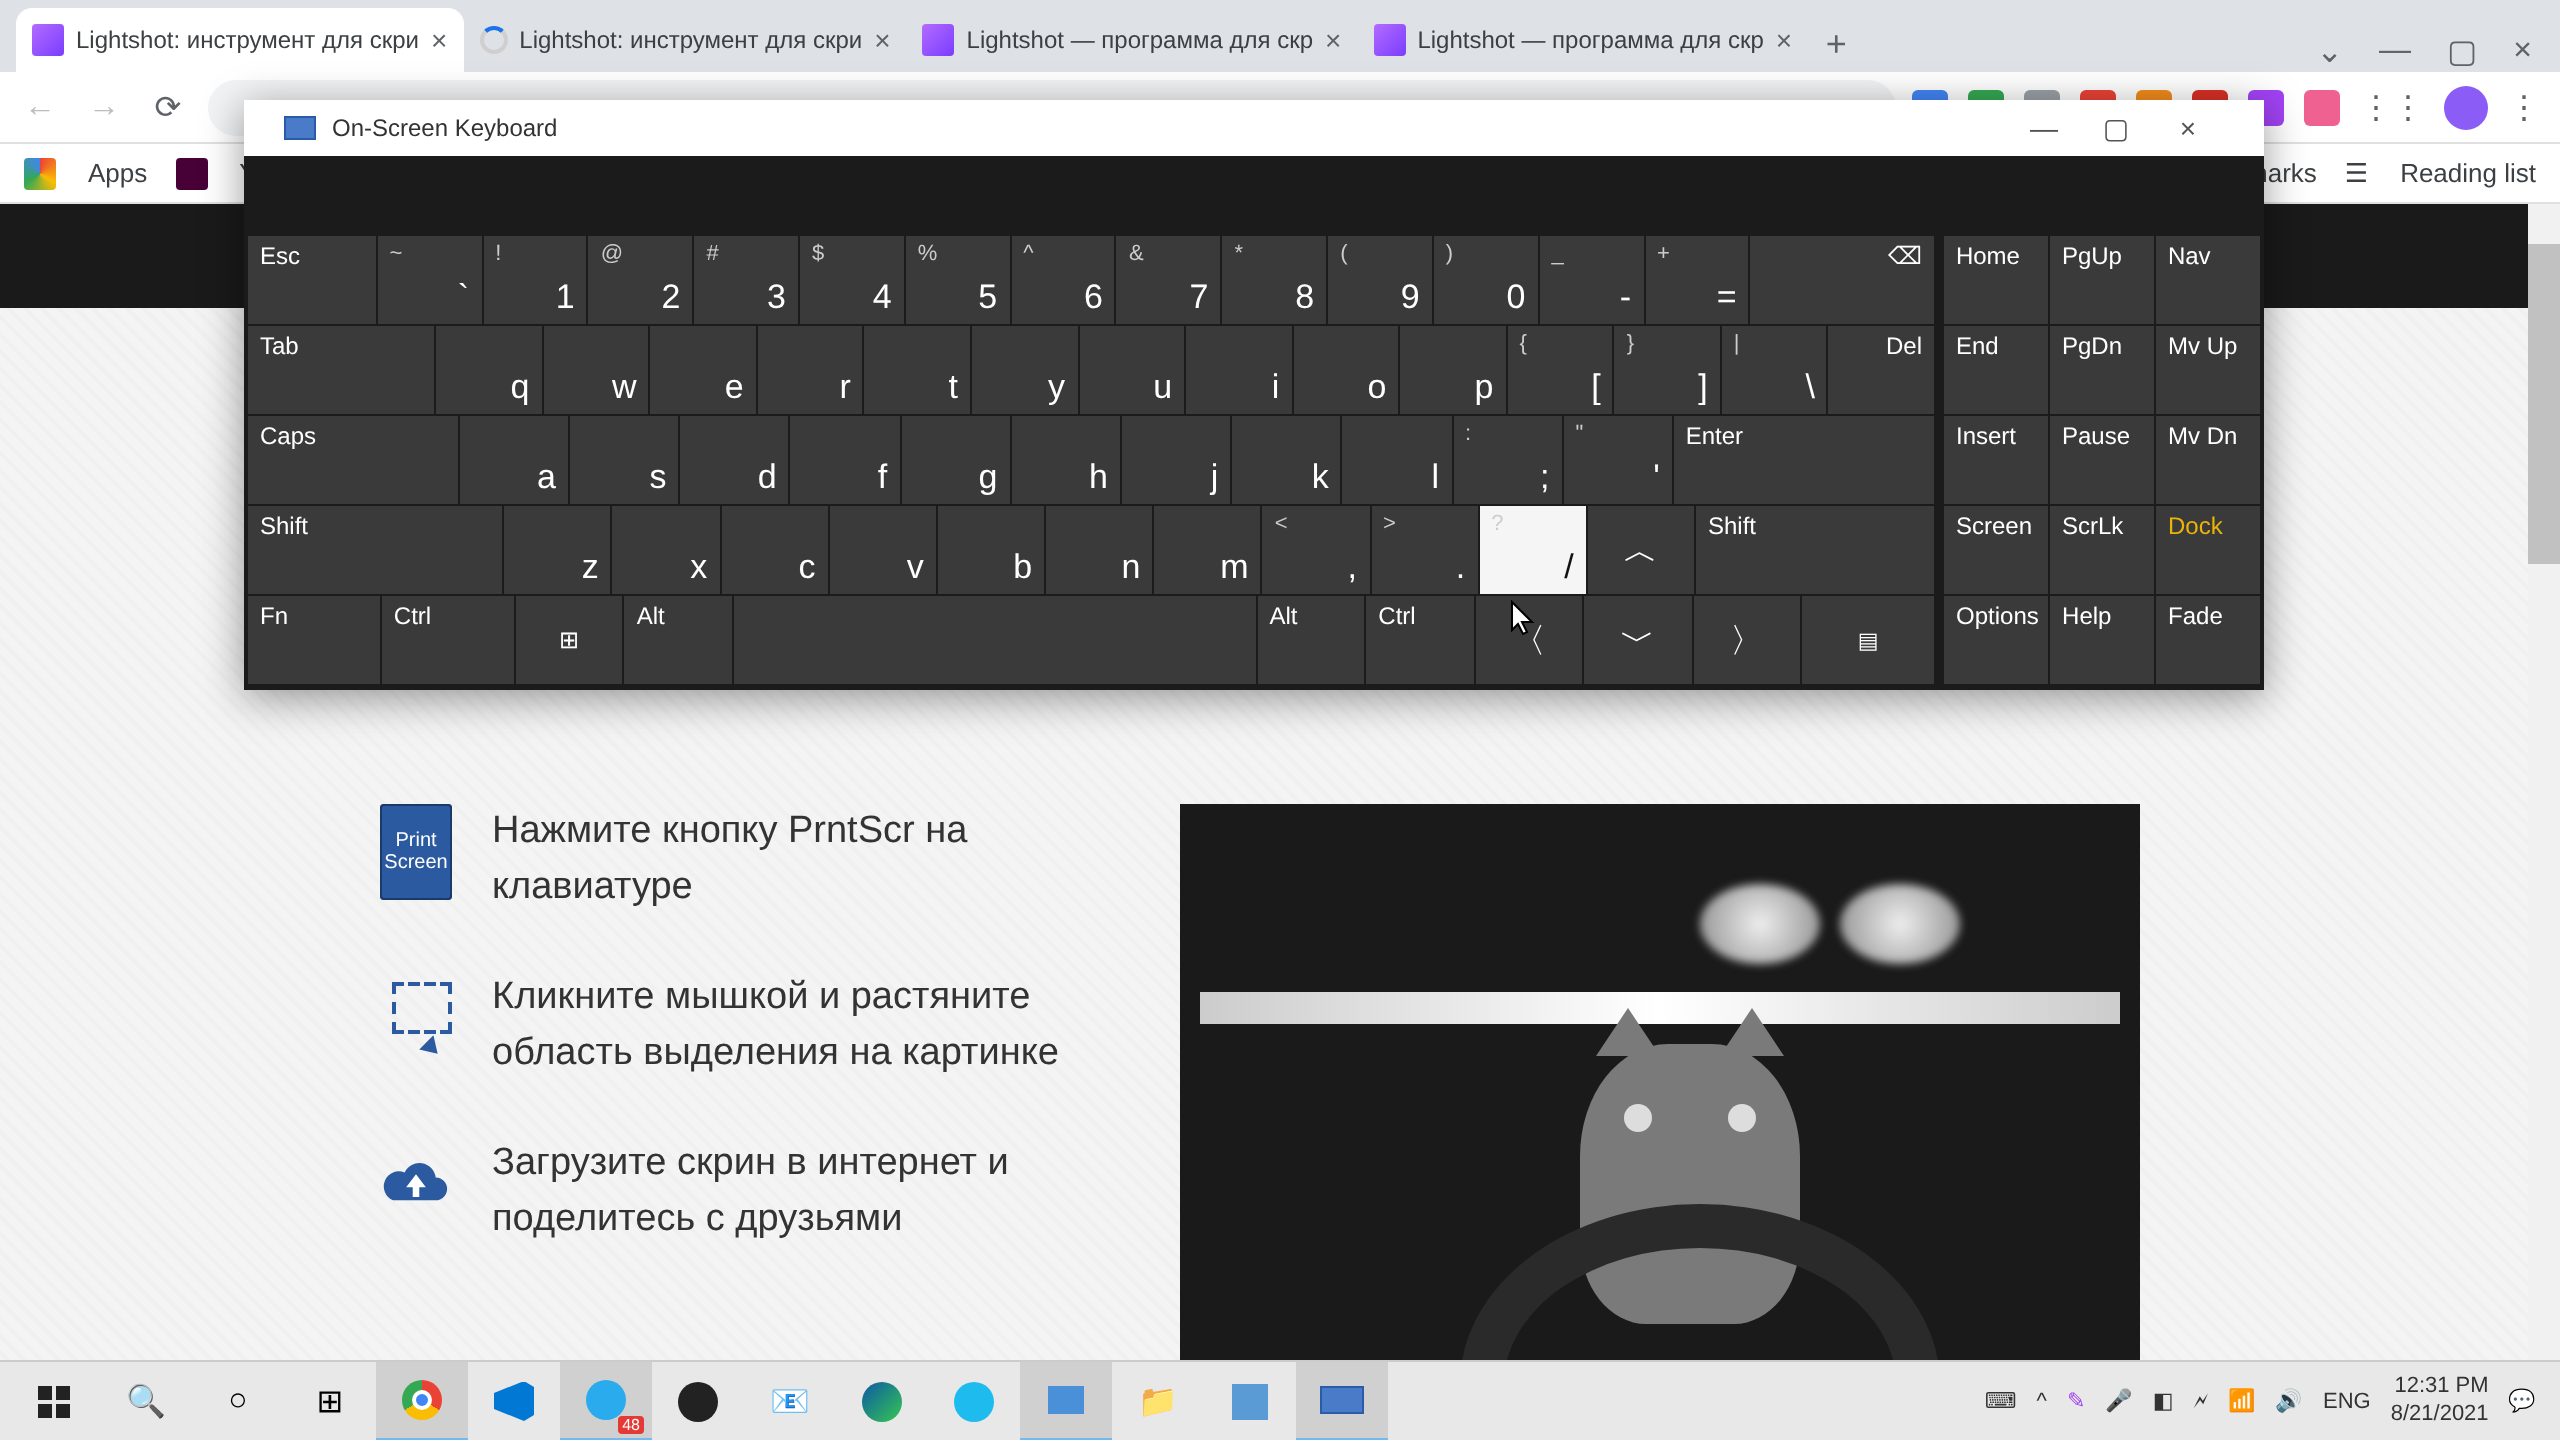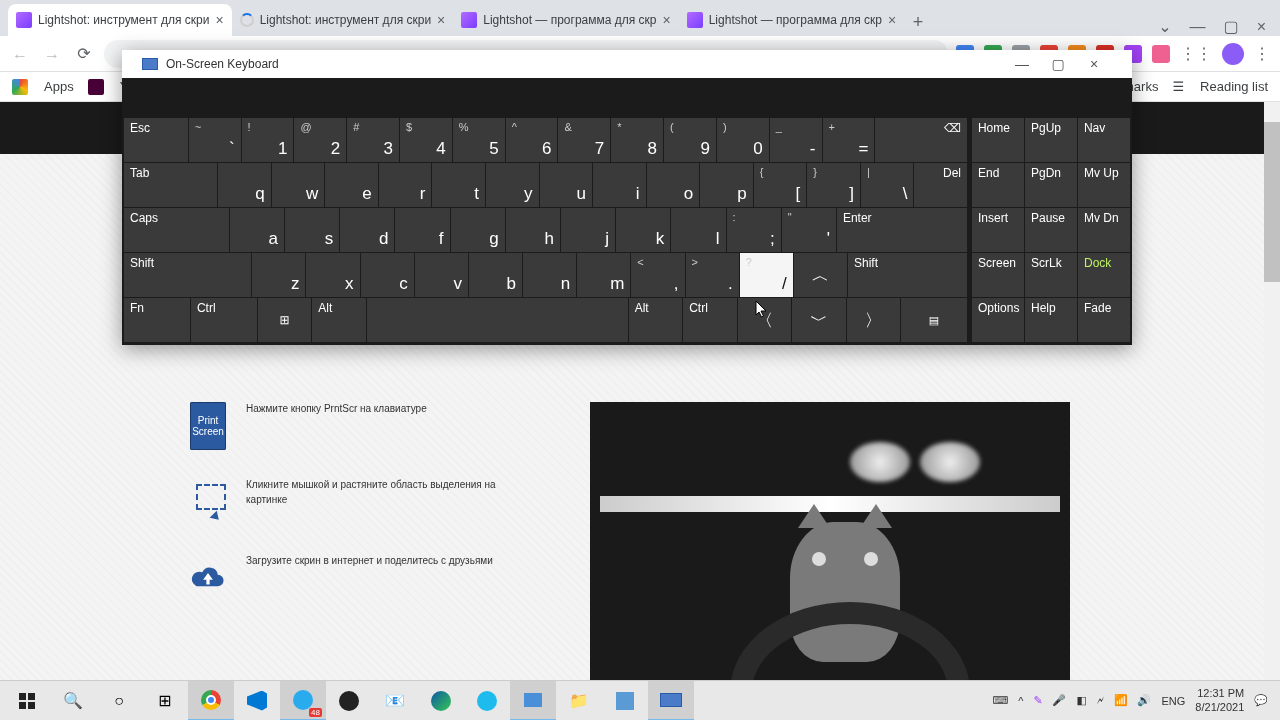--- a/index.html
+++ b/index.html
@@ -38,21 +38,21 @@
 
 .content { position: absolute; top: 300px; left: 190px; right: 60px; display: flex; gap: 60px; }
 .steps { width: 340px; display: flex; flex-direction: column; gap: 28px; }
 .step { display: flex; gap: 20px; }
 .step-icon { width: 36px; height: 48px; flex-shrink: 0; display: flex; align-items: center; justify-content: center; }
 .step-icon.print { background: #2b5aa0; color: #fff; font-size: 10px; text-align: center; line-height: 1.1; border-radius: 2px; box-shadow: inset 0 0 0 1px #1a3a6a; }
 .step-icon.sel { position: relative; }
 .step-icon.sel::before { content: ""; position: absolute; width: 26px; height: 22px; border: 2px dashed #2b5aa0; top: 6px; left: 6px; }
 .step-icon.sel::after { content: ""; position: absolute; width: 0; height: 0; border-left: 8px solid #2b5aa0; border-top: 5px solid transparent; border-bottom: 5px solid transparent; bottom: 4px; right: 6px; transform: rotate(45deg); }
 .step-icon.cloud svg { width: 44px; height: 36px; }
-.step-text { font-size: 10px; color: #333; line-height: 1.45; }
+.step-text { font-size: 19px; color: #333; line-height: 1.45; }
 
 .media { width: 480px; height: 290px; background: #1a1a1a; position: relative; overflow: hidden; }
 .media .headlight { position: absolute; width: 60px; height: 40px; background: radial-gradient(circle,#eee,#888); border-radius: 50%; top: 40px; filter: blur(2px); }
 .media .h1 { left: 260px; } .media .h2 { left: 330px; }
 .media .stripe { position: absolute; top: 94px; left: 10px; right: 10px; height: 16px; background: linear-gradient(90deg,#ccc,#fff,#ccc); }
 .media .cat { position: absolute; left: 200px; top: 120px; width: 110px; height: 140px; background: #7a7a7a; border-radius: 40% 40% 30% 30%; }
 .media .cat::before, .media .cat::after { content: ""; position: absolute; top: -18px; width: 0; height: 0; border-left: 16px solid transparent; border-right: 16px solid transparent; border-bottom: 24px solid #7a7a7a; }
 .media .cat::before { left: 8px; } .media .cat::after { right: 8px; }
 .media .eyes { position: absolute; top: 150px; left: 222px; width: 66px; display: flex; justify-content: space-between; }
 .media .eye { width: 14px; height: 14px; background: #ddd; border-radius: 50%; }
@@ -69,21 +69,21 @@
 .osk-title .wc { width: 36px; text-align: center; color: #555; font-size: 14px; }
 .osk-dark { height: 40px; background: #1b1b1b; }
 .osk-rows { padding: 0 2px 2px; }
 .krow { display: flex; gap: 1px; margin-bottom: 1px; }
 .key { background: #3a3a3a; color: #fff; height: 44px; display: flex; flex-direction: column; justify-content: space-between; padding: 3px 6px; font-size: 13px; cursor: pointer; position: relative; }
 .key .sup { font-size: 11px; color: #ccc; align-self: flex-start; }
 .key .main { align-self: flex-end; font-size: 17px; }
 .key.single { justify-content: flex-end; align-items: flex-end; font-size: 17px; }
 .key.label-tl { justify-content: flex-start; align-items: flex-start; font-size: 12px; }
 .key.active { background: #f5f5f5; color: #111; }
-.key.dim { color: #bef264; }
+.key.dim { color: #eab308; }
 .w1 { flex: 1; } .w15 { flex: 1.3; } .w2 { flex: 2; } .w25 { flex: 2.2; }
 .nav-col { display: flex; gap: 1px; margin-left: 4px; }
 .nav-col .key { width: 52px; flex: none; }
 
 
 .taskbar { position: absolute; bottom: 0; left: 0; right: 0; height: 40px; background: #e8e8e8; display: flex; align-items: center; padding: 0 4px; border-top: 1px solid #ccc; }
 .tb-btn { width: 46px; height: 40px; display: flex; align-items: center; justify-content: center; }
 .tb-btn.active { background: #d0d0d0; border-bottom: 2px solid #76b9ed; }
 .tray { margin-left: auto; display: flex; align-items: center; gap: 10px; padding-right: 8px; font-size: 11px; color: #333; }
 .tray .clock { text-align: right; line-height: 1.2; }

